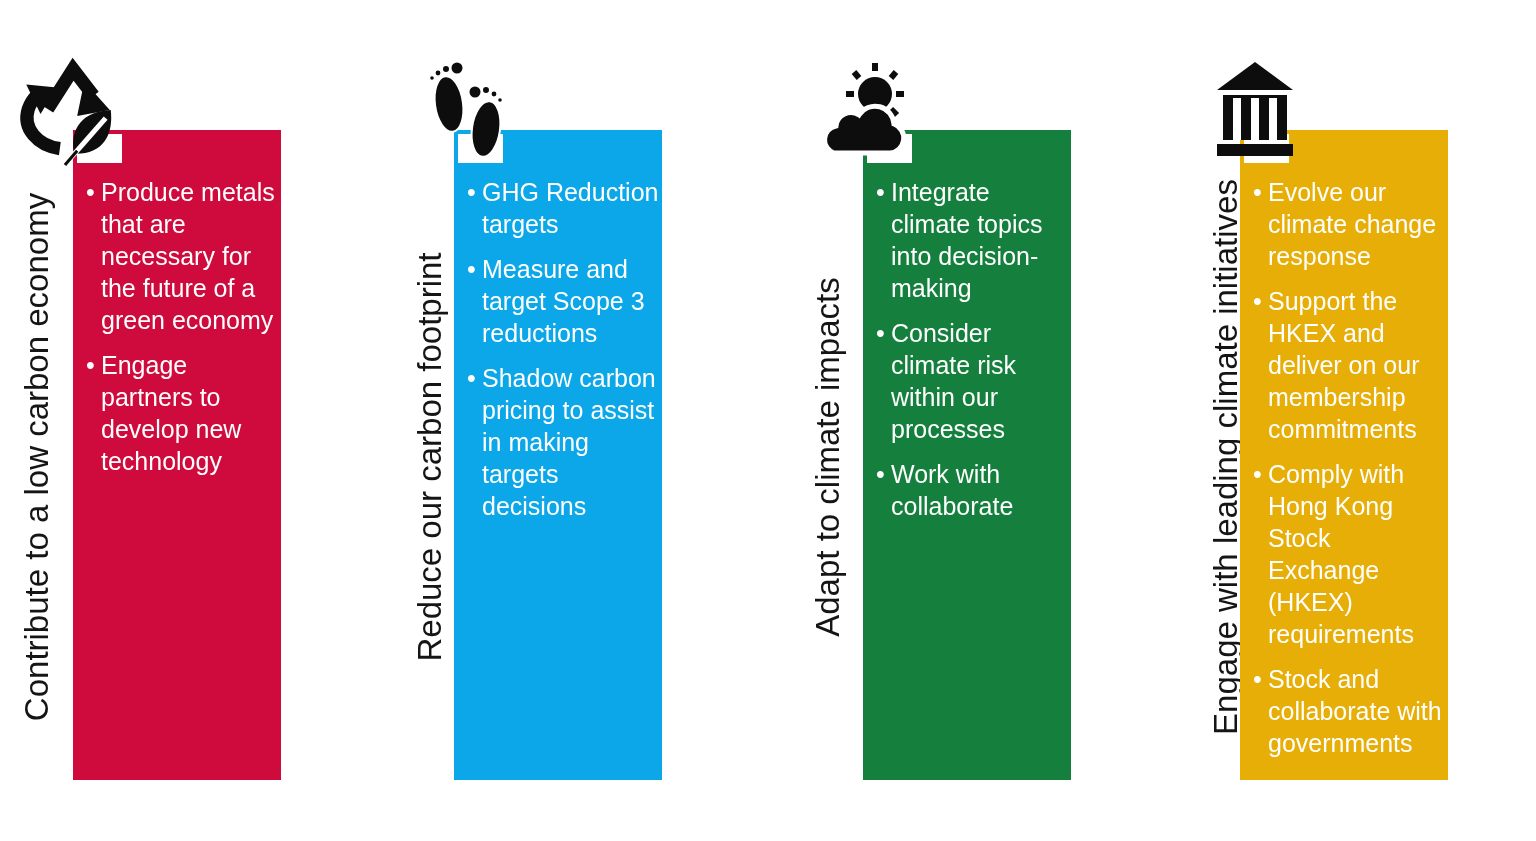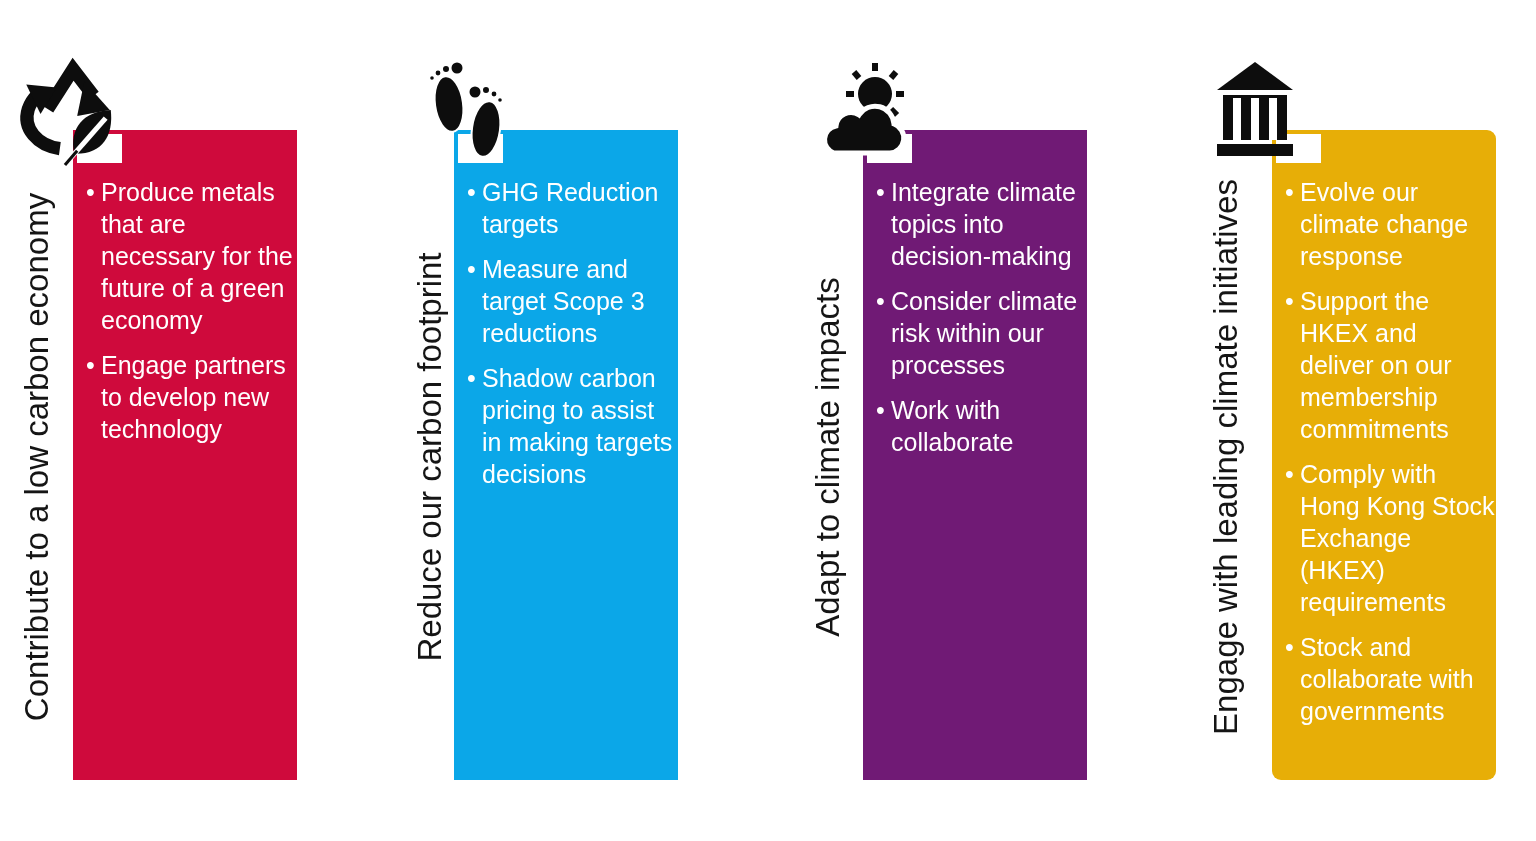--- a/index.html
+++ b/index.html
@@ -4,25 +4,25 @@
 <style>
   html,body{margin:0;padding:0;}
   body{
     width:1536px;height:841px;background:#ffffff;
     font-family:"Liberation Sans", sans-serif;
     overflow:hidden;
   }
   .canvas{position:relative;width:1536px;height:841px;background:#ffffff;overflow:hidden;}
 
   
-  .box{position:absolute;top:130px;width:224px;height:650px;}
+  .box{position:absolute;top:130px;width:208px;height:650px;}
   .box.c0{left:73px;}
   .box.c1{left:454px;}
   .box.c2{left:863px;}
-  .box.c3{left:1272px;border-radius:9px;}
+  .box.c3{left:1240px;}
 
   
   .notch{position:absolute;left:4px;top:4px;width:45px;height:29px;background:#ffffff;}
 
   
   .bullets{list-style:none;margin:0;padding:46px 0 0 13px;}
   .bullet{display:flex;margin-bottom:13px;color:#ffffff;font-size:25px;line-height:32px;}
   .bullet::before{content:"\2022";flex:none;width:15px;}
   .btxt{width:198px;}
 
@@ -78,21 +78,21 @@
         </li>
       <li class="bullet">
           <span class="btxt">Measure and target Scope 3 reductions</span>
         </li>
       <li class="bullet">
           <span class="btxt">Shadow carbon pricing to assist in making targets decisions</span>
         </li>
     </ul>
   </section>
 
-  <section class="box c2" style="background: #701a75;">
+  <section class="box c2" style="background: #15803d;">
     <div class="notch"></div>
     <ul class="bullets">
       <li class="bullet">
           <span class="btxt">Integrate climate topics into decision-making</span>
         </li>
       <li class="bullet">
           <span class="btxt">Consider climate risk within our processes</span>
         </li>
       <li class="bullet">
           <span class="btxt">Work with collaborate</span>

